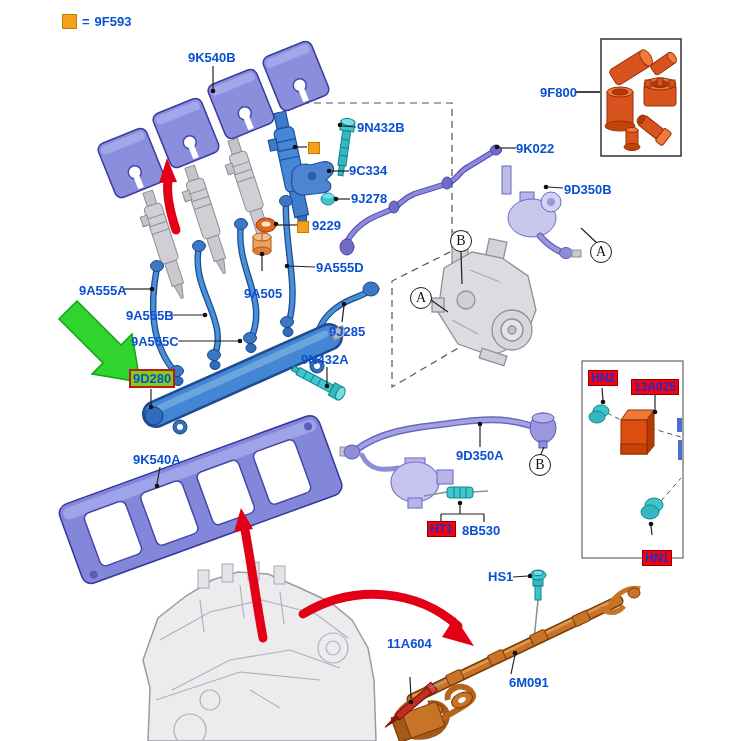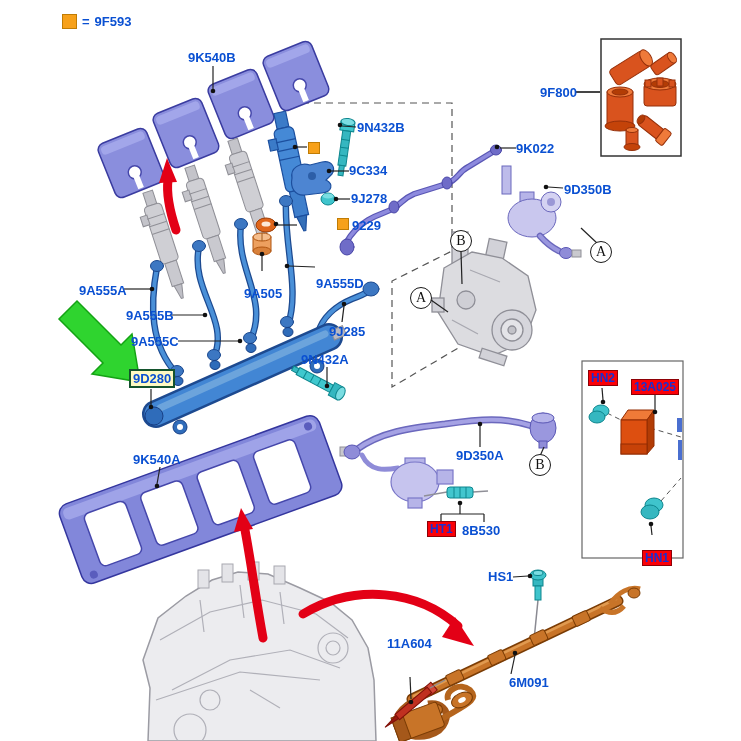--- a/index.html
+++ b/index.html
@@ -3,31 +3,31 @@
 <meta charset="utf-8">
 <style>
   html,body{margin:0;padding:0;background:#fff;}
   #stage{position:relative;width:741px;height:741px;background:#fff;overflow:hidden;
          font-family:"Liberation Sans",sans-serif;}
   #art{position:absolute;left:0;top:0;z-index:1;}
   .pn{position:absolute;z-index:3;font:bold 13px "Liberation Sans",sans-serif;
       color:#0a50d2;white-space:nowrap;cursor:pointer;}
   .redfill{background:#fb0007;border:1px solid #8e0006;color:#1a2fd0;
            padding:0 2px;font-size:12px;line-height:14px;}
-  .redline{border:2px solid #14532d;background:#fef9c3;padding:0 2px;line-height:15px;}
+  .redline{border:2px solid #b91c1c;background:#84cc16;padding:0 2px;line-height:15px;}
   .refc{position:absolute;z-index:3;width:20px;height:20px;border:1.5px solid #1a1a1a;
         border-radius:50%;background:#fff;display:flex;align-items:center;justify-content:center;
         font:14px "Liberation Serif",serif;color:#111;}
   .sq{display:inline-block;width:10px;height:10px;background:#f7a11a;
       border:1px solid #c07c04;vertical-align:-1px;}
   #legend{position:absolute;left:62px;top:14px;z-index:3;display:flex;align-items:center;gap:5px;}
   #legend .lsq{width:13px;height:13px;background:#f7a11a;border:1px solid #c07c04;}
   #legend .ltxt{font:bold 13px "Liberation Sans",sans-serif;color:#0a50d2;}
   #sqInj{position:absolute;left:308px;top:142px;z-index:3;}
-  .row{display:flex;align-items:flex-start;gap:3px;margin-left:40px;}
+  .row{display:flex;align-items:flex-end;gap:3px;}
 </style>
 </head>
 <body>
 
 <div id="stage">
 
 <svg id="art" width="741" height="741" viewBox="0 0 741 741">
 
   <g stroke="#555" stroke-width="1.2" stroke-dasharray="7 5" fill="none">
     <path d="M290 103 L452 103 L452 251 L392 281 L392 387 L460 347"></path>
@@ -470,21 +470,21 @@
 
 <div class="pn" style="left:188px;top:50px">9K540B</div>
 <div class="pn" style="left:357px;top:120px">9N432B</div>
 <div class="pn" style="left:349px;top:163px">9C334</div>
 <div class="pn" style="left:351px;top:191px">9J278</div>
 <div class="pn row" style="left:297px;top:218px">
   <span class="sq"></span>
   <span>9229</span>
 </div>
 <div class="pn" style="left:244px;top:286px">9A505</div>
-<div class="pn" style="left:316px;top:276px">9A555D</div>
+<div class="pn" style="left:316px;top:260px">9A555D</div>
 <div class="pn" style="left:79px;top:283px">9A555A</div>
 <div class="pn" style="left:126px;top:308px">9A555B</div>
 <div class="pn" style="left:131px;top:334px">9A555C</div>
 <div class="pn redline" style="left:129px;top:369px">9D280</div>
 <div class="pn" style="left:329px;top:324px">9J285</div>
 <div class="pn" style="left:301px;top:352px">9N432A</div>
 <div class="pn" style="left:133px;top:452px">9K540A</div>
 <div class="pn" style="left:540px;top:85px">9F800</div>
 <div class="pn" style="left:516px;top:141px">9K022</div>
 <div class="pn" style="left:564px;top:182px">9D350B</div>

